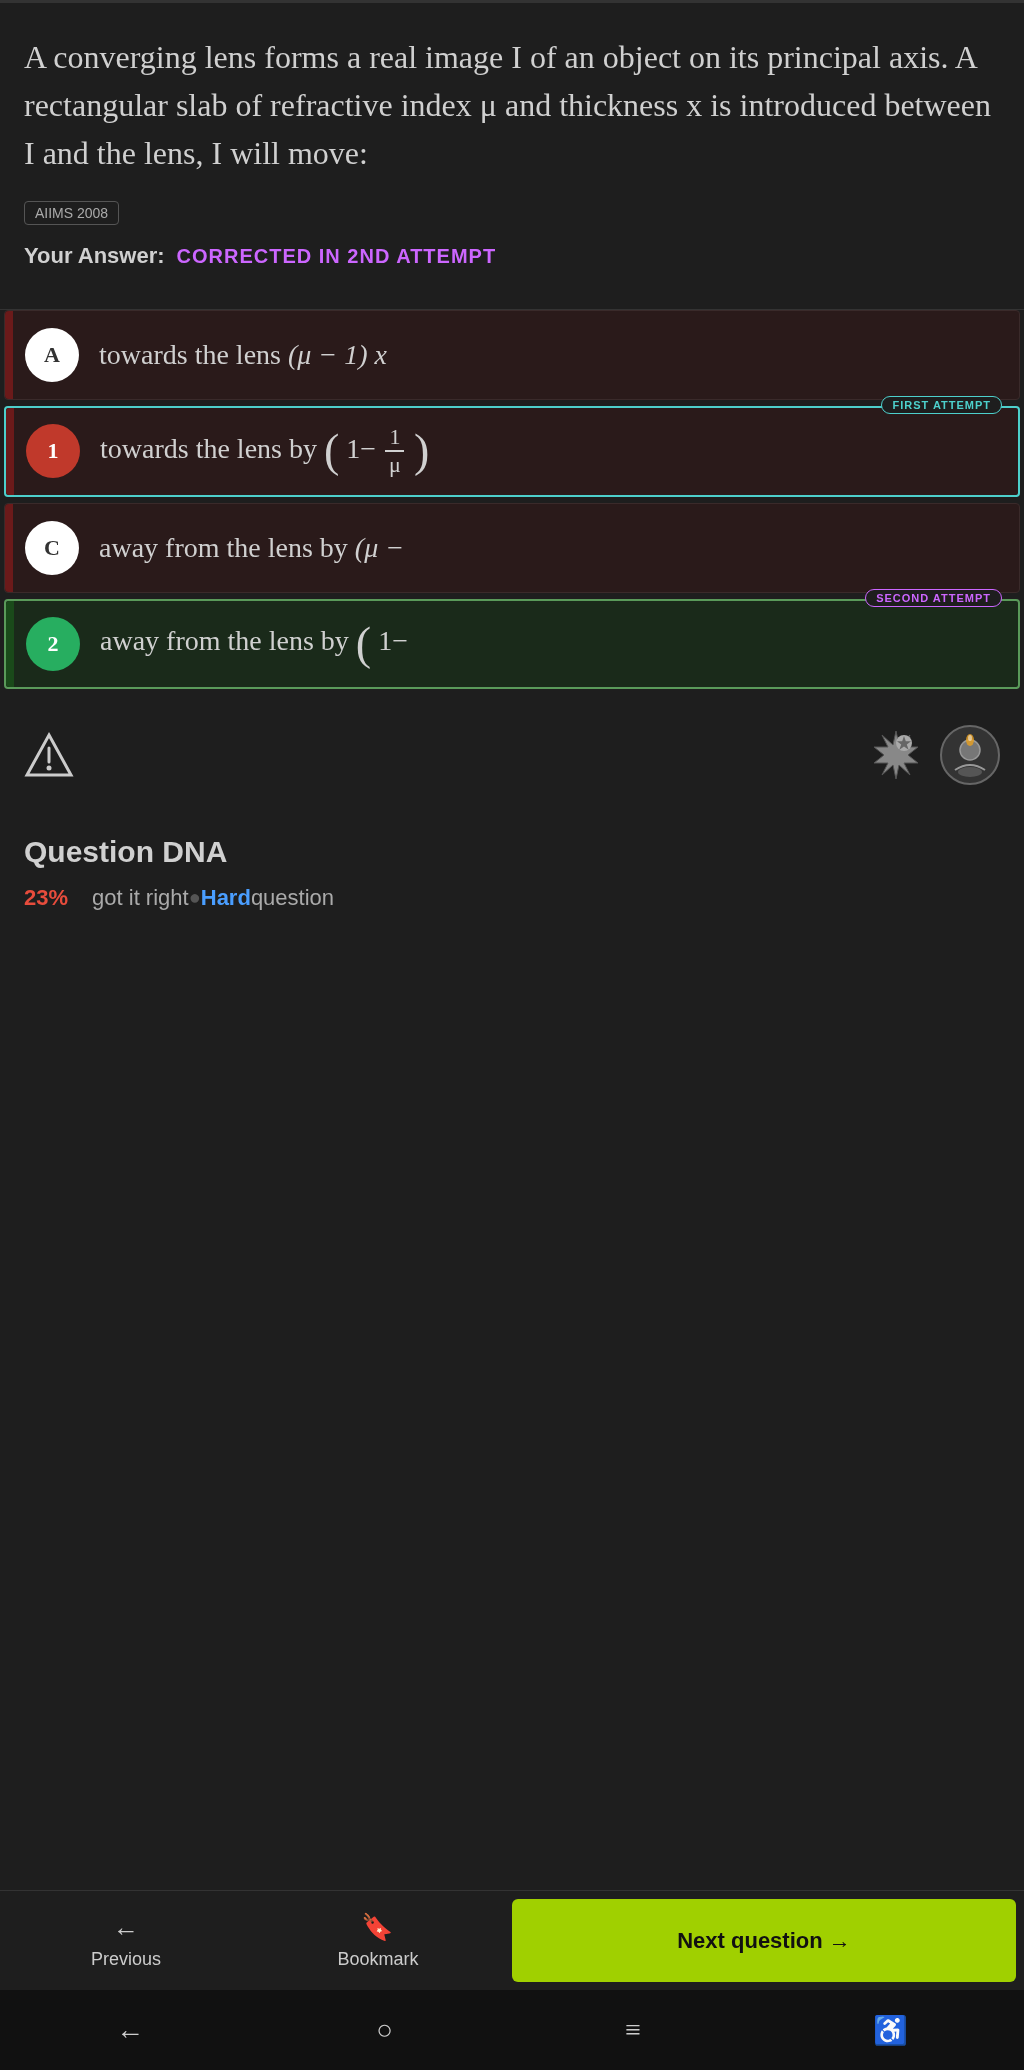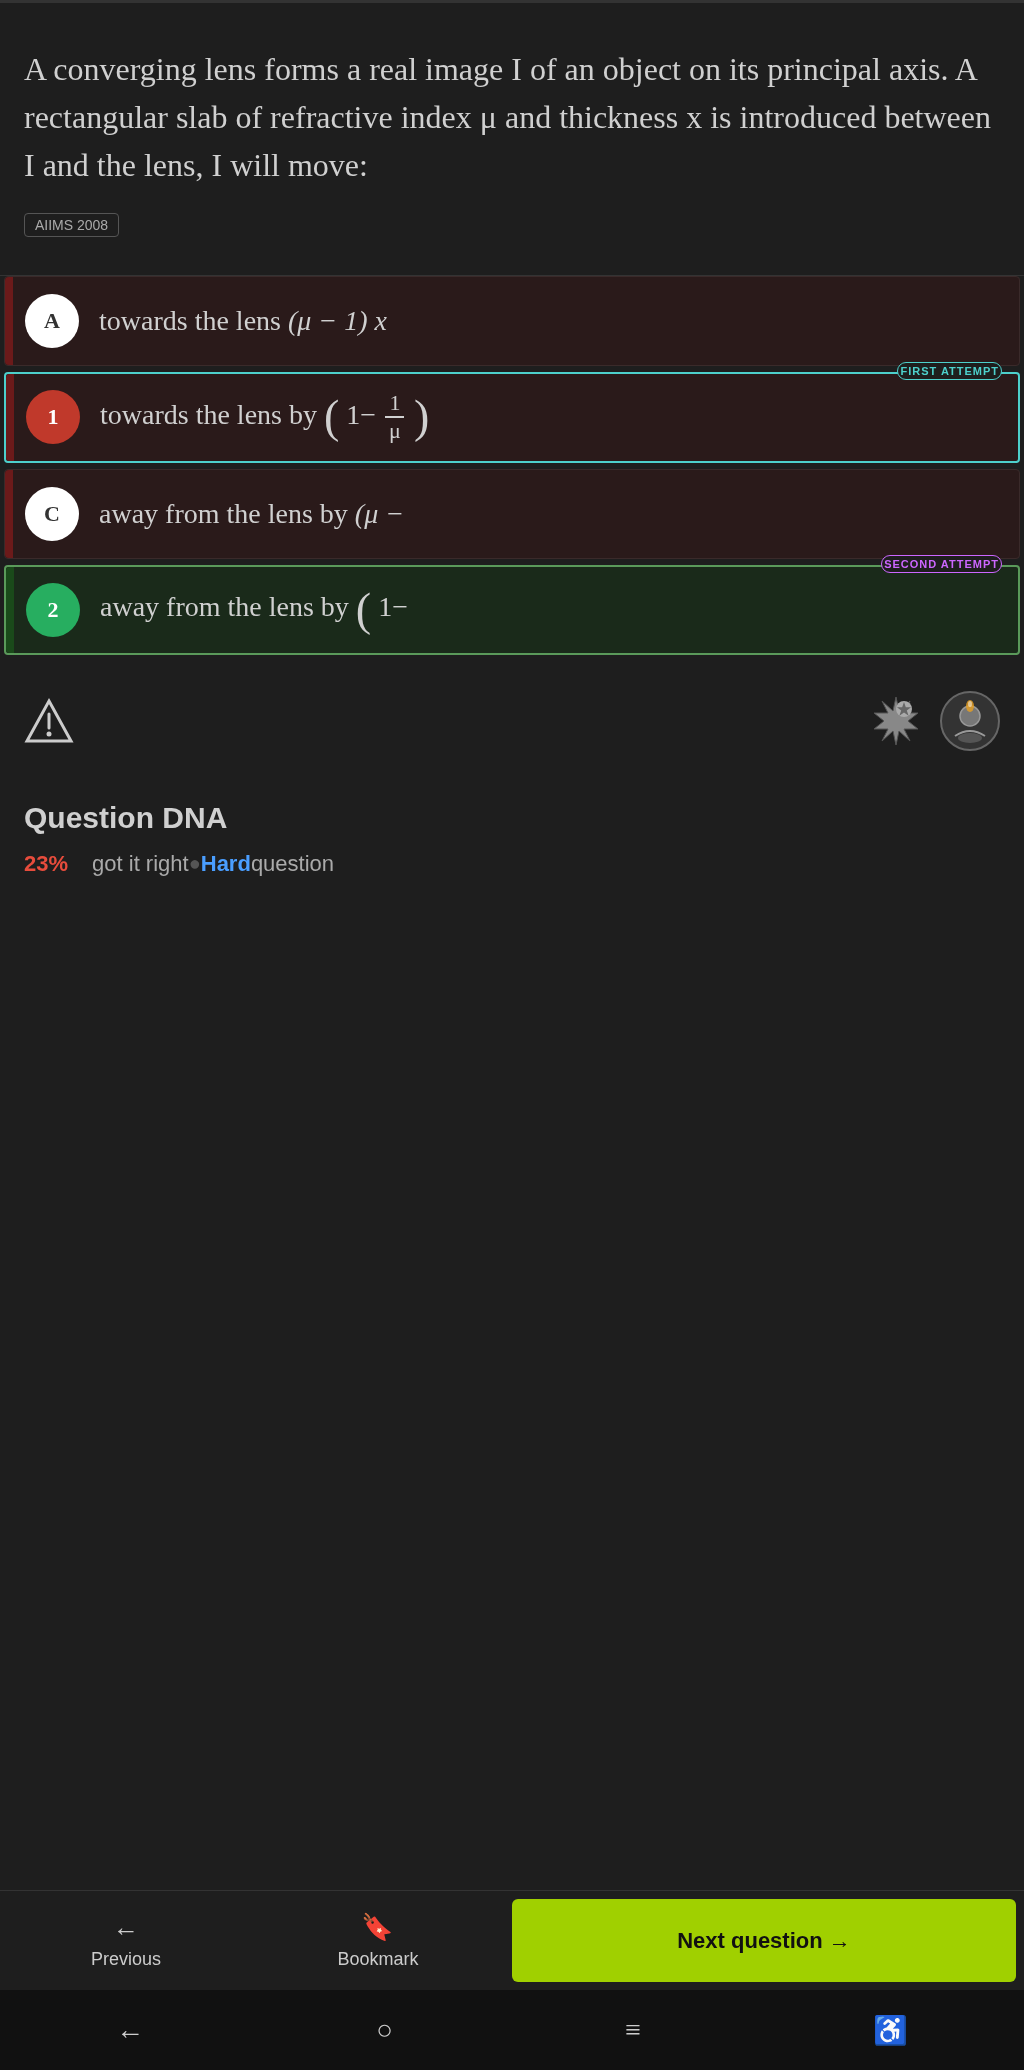--- a/index.html
+++ b/index.html
@@ -26,21 +26,20 @@
       padding: 30px 24px 20px 24px;
       border-bottom: 1px solid #333;
     }
 
     .question-text {
       font-size: 32px;
       line-height: 1.5;
       color: #d0d0d0;
       font-family: 'Georgia', serif;
       margin-bottom: 24px;
-      margin-top: 12px;
     }
 
     .source-tag {
       display: inline-block;
       border: 1px solid #555;
       color: #aaa;
       font-size: 14px;
       padding: 3px 10px;
       border-radius: 4px;
       margin-bottom: 18px;
@@ -97,21 +96,21 @@
       border: 2px solid #5a9a5a;
       background-color: #1a2a1a;
     }
 
     .attempt-badge {
       position: absolute;
       top: -12px;
       right: 16px;
       font-size: 11px;
       font-weight: bold;
-      padding: 2px 2px;
+      padding: 2px 10px;
       border-radius: 20px;
       letter-spacing: 1px;
       font-family: sans-serif;
     }
 
     .attempt-badge.first {
       background-color: #1e1e1e;
       color: #4dd0cc;
       border: 1px solid #4dd0cc;
     }
@@ -376,20 +375,24 @@
 
   <div class="top-divider"></div>
 
   <div class="question-section">
     <p class="question-text">A converging lens forms a real image I of an object on its principal axis. A rectangular slab of refractive index μ and thickness x is introduced between I and the lens, I will move:</p>
 
     <div>
       <span class="source-tag">AIIMS 2008</span>
     </div>
 
+    <div class="your-answer-row">
+      <span class="your-answer-label">Your Answer:</span>
+      <span class="answer-status">CORRECTED IN 2ND ATTEMPT</span>
+    </div>
   </div>
 
   <div class="options-list">
 
     <div class="option-item">
       <div class="option-left-bar dark-red"></div>
       <div class="option-circle white-bg">
         <span>A</span>
       </div>
       <div class="option-text">

